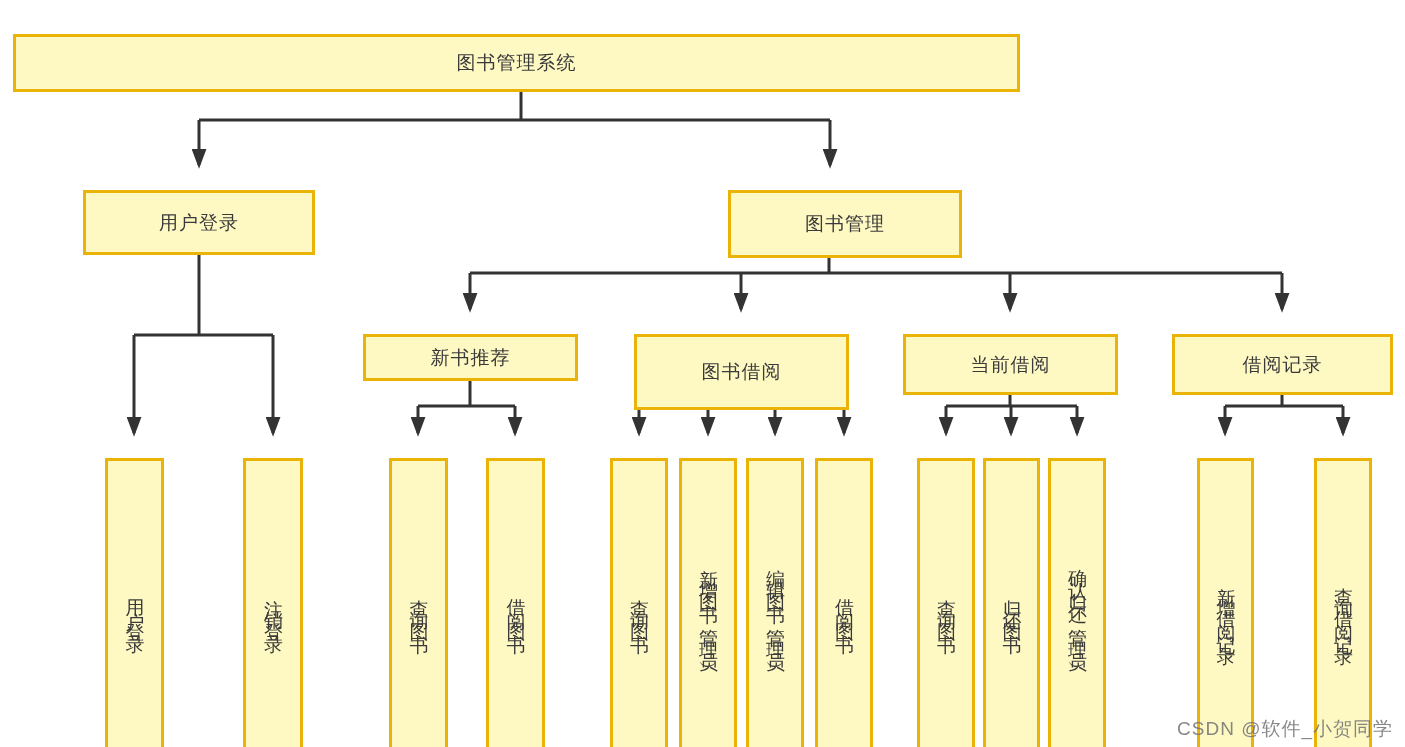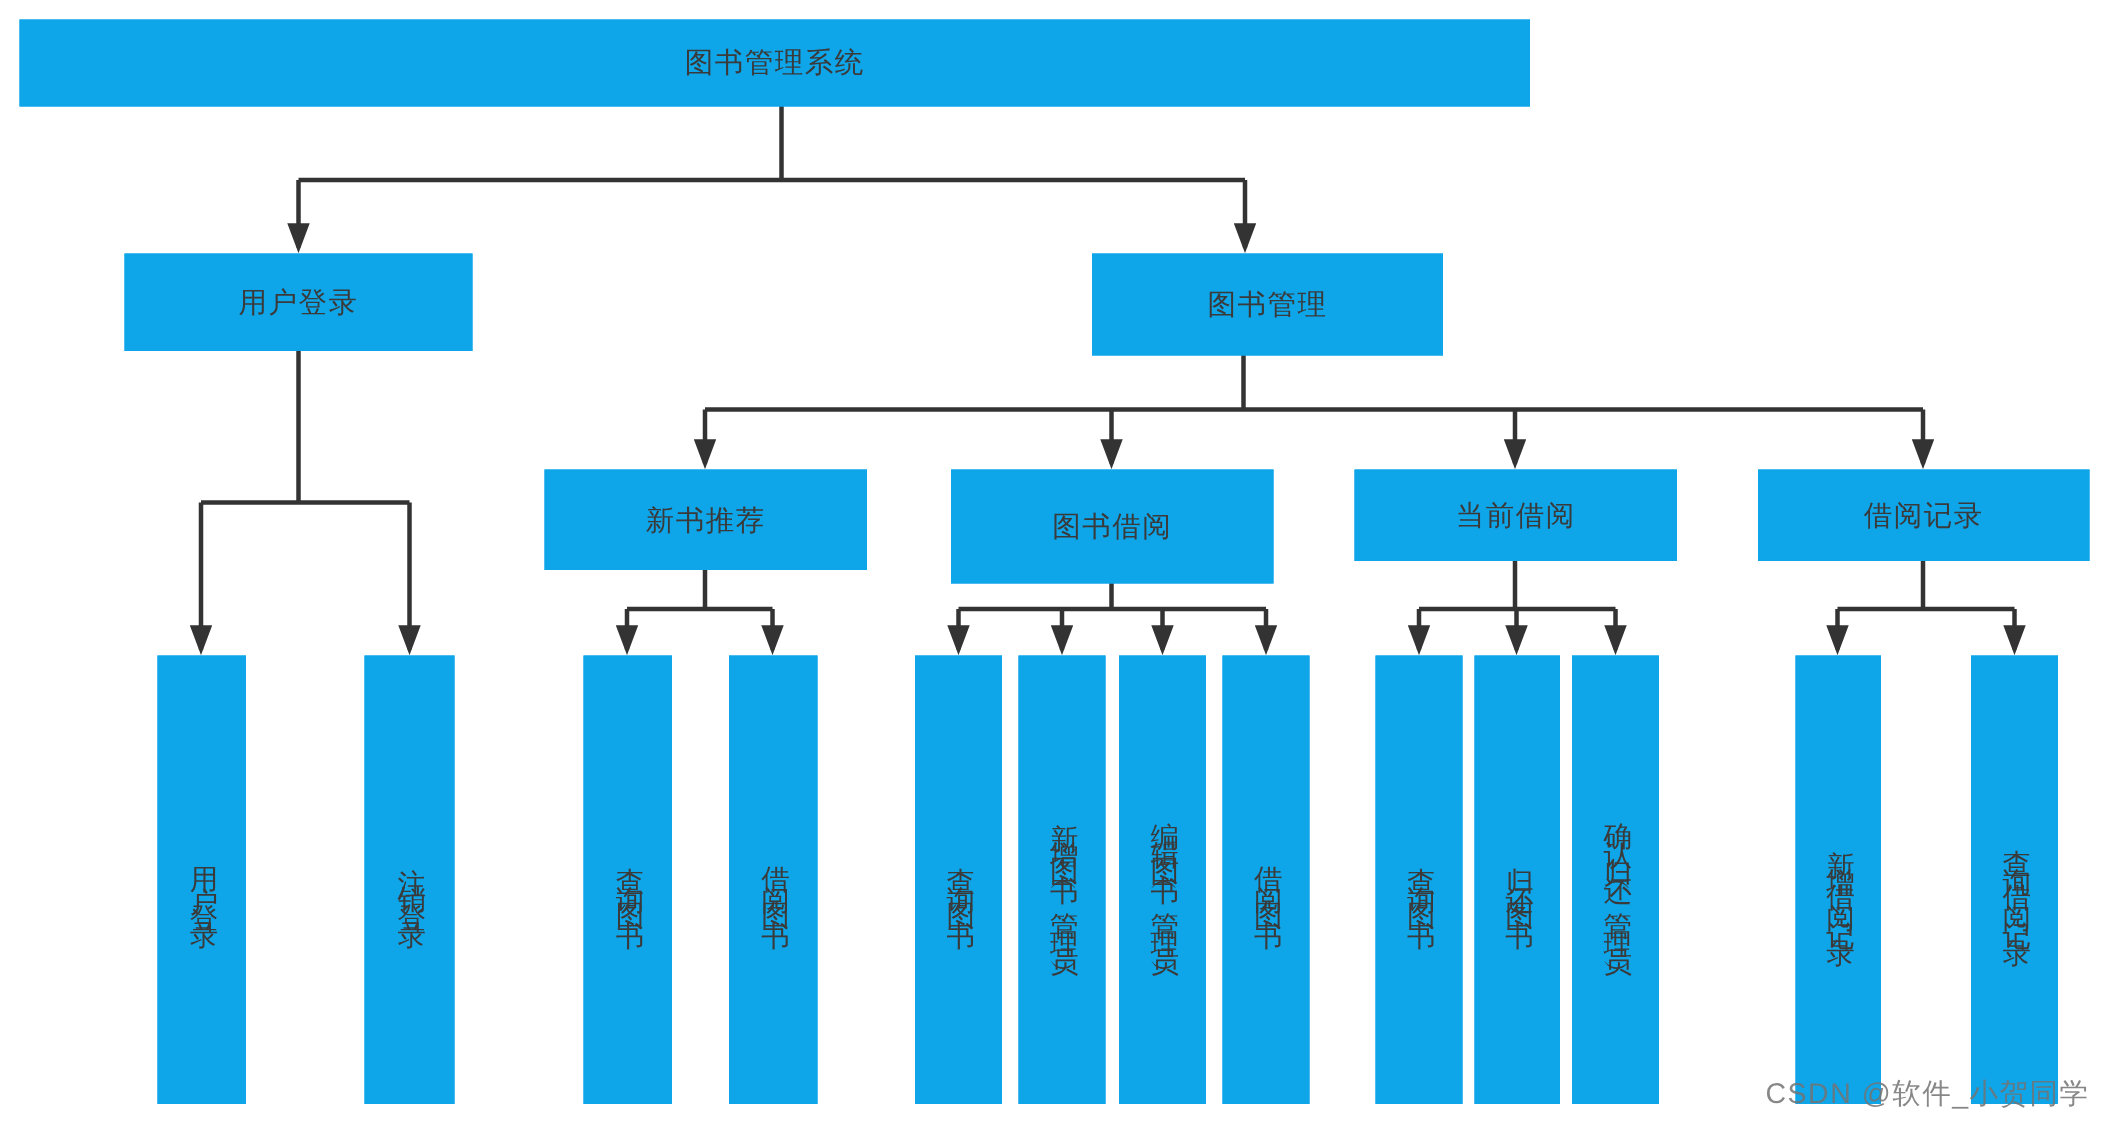--- a/index.html
+++ b/index.html
@@ -12,26 +12,27 @@
     overflow: hidden;
   }
   #wires {
     position: absolute;
     left: 0; top: 0;
     width: 1405px; height: 747px;
   }
   .node {
     position: absolute;
     box-sizing: border-box;
-    border: 3px solid #0ea5e9;
-    background: #0ea5e9;
+    border: 3px solid #eab308;
+    background: #fef9c3;
     display: flex;
     align-items: center;
     justify-content: center;
     color: #3a3a3a;
+    margin-top: 21px;
   }
   .hnode { font-size: 19px; letter-spacing: 1px; }
   .vnode .vtext {
     writing-mode: vertical-lr;
     text-orientation: mixed;
     font-size: 19px;
     letter-spacing: 12px;
     line-height: 1.1;
     color: #3a3a3a;
   }
@@ -105,21 +106,21 @@
     <span>图书管理系统</span>
   </div>
 
   <div class="node hnode" style="left:83px; top:169px; width:232px; height:65px;">
     <span>用户登录</span>
   </div>
   <div class="node hnode" style="left:728px; top:169px; width:234px; height:68px;">
     <span>图书管理</span>
   </div>
 
-  <div class="node hnode" style="left:363px; top:313px; width:215px; height:67px;">
+  <div class="node hnode" style="left:363px; top:313px; width:215px; height:47px;">
     <span>新书推荐</span>
   </div>
   <div class="node hnode" style="left:634px; top:313px; width:215px; height:76px;">
     <span>图书借阅</span>
   </div>
   <div class="node hnode" style="left:1172px; top:313px; width:221px; height:61px;">
     <span>借阅记录</span>
   </div>
   <div class="node hnode" style="left:903px; top:313px; width:215px; height:61px;">
     <span>当前借阅</span>

